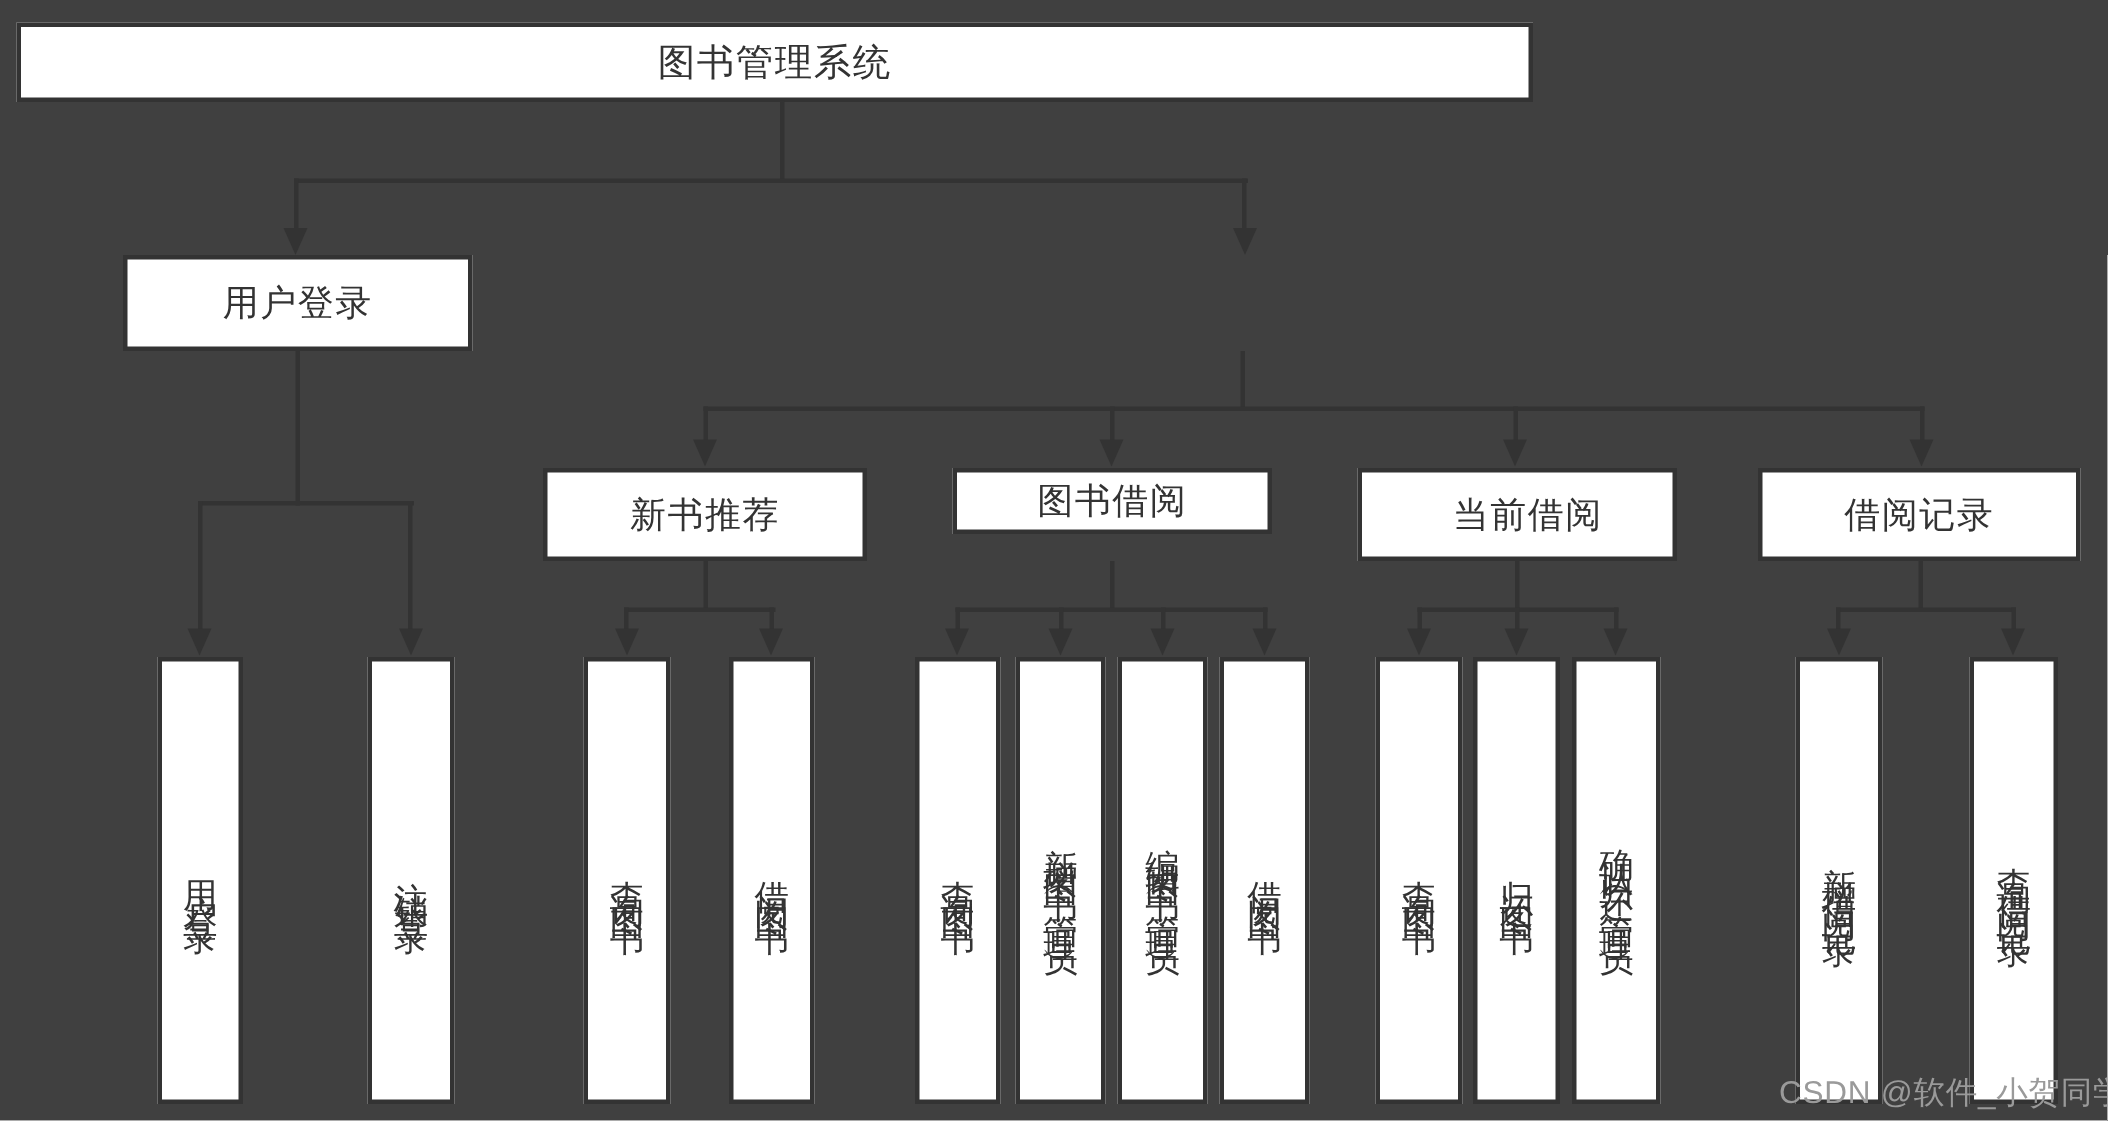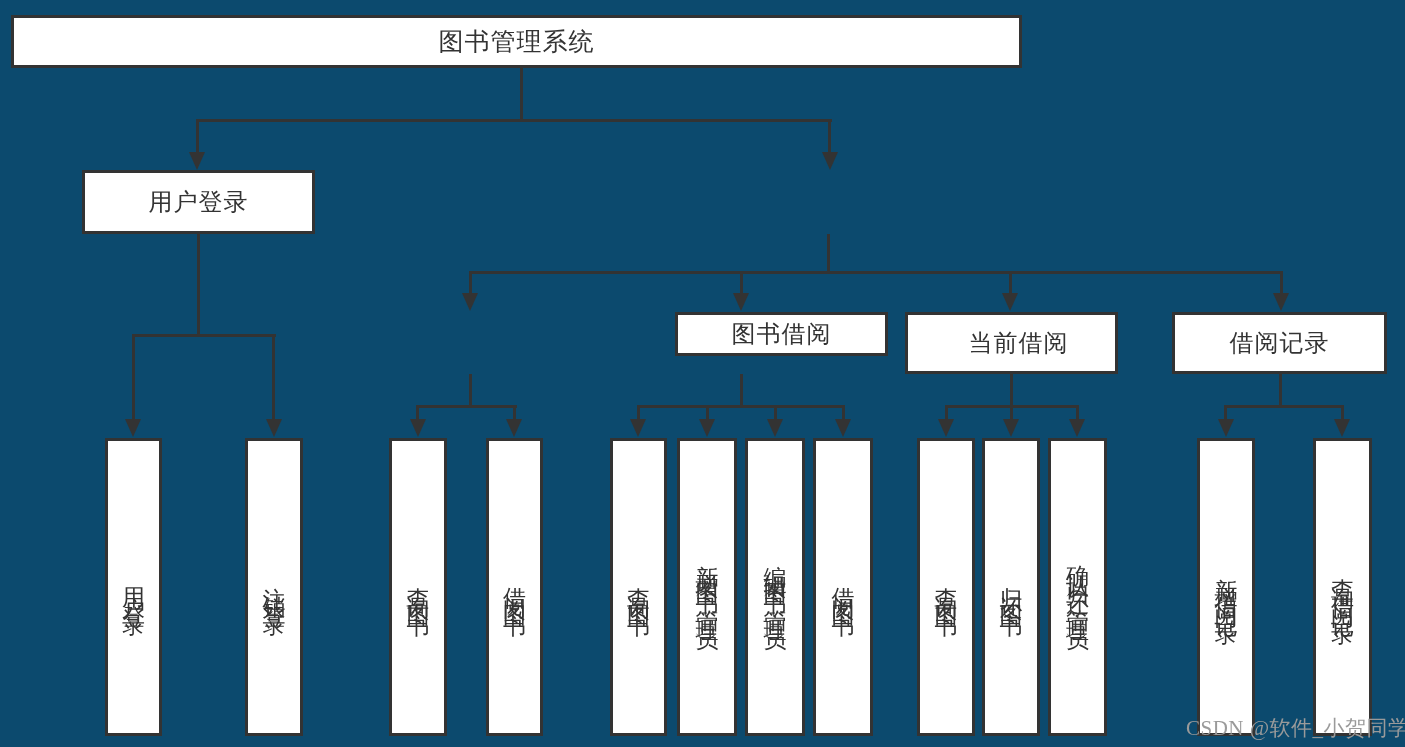--- a/index.html
+++ b/index.html
@@ -1,21 +1,21 @@
 <!DOCTYPE html>
 <html><head>
 <meta charset="utf-8">
 <style>
   html, body { margin: 0; padding: 0; background: #ffffff; }
   .canvas {
     position: relative;
     width: 1405px;
     height: 747px;
-    background: #0c4a6e;
-    font-family: Liberation Serif, serif;
+    background: #404040;
+    font-family: Liberation Sans, sans-serif;
     overflow: hidden;
   }
   .box {
     position: absolute;
     box-sizing: border-box;
     background: #ffffff;
     border: 3px solid #333333;
     display: flex;
     align-items: center;
     justify-content: center;
@@ -82,21 +82,24 @@
   <div class="hline" style="left:469px; top:271px; width:814px;"></div>
   <div class="vline" style="left:469px; top:271px; height:25px;"></div>
   <div class="arrow" style="left:462px; top:293px;"></div>
   <div class="vline" style="left:740px; top:271px; height:25px;"></div>
   <div class="arrow" style="left:733px; top:293px;"></div>
   <div class="vline" style="left:1009px; top:271px; height:25px;"></div>
   <div class="arrow" style="left:1002px; top:293px;"></div>
   <div class="vline" style="left:1280px; top:271px; height:25px;"></div>
   <div class="arrow" style="left:1273px; top:293px;"></div>
 
-  <div class="box hbox" style="left:635px; top:312px; width:213px; height:44px;margin-left:40px;">
+  <div class="box hbox" style="left:362px; top:312px; width:216px; height:62px;">
+    <span>新书推荐</span>
+  </div>
+  <div class="box hbox" style="left:635px; top:312px; width:213px; height:44px;">
     <span>图书借阅</span>
   </div>
   <div class="box hbox" style="left:905px; top:312px; width:213px; height:62px;padding-left:14px;">
     <span>当前借阅</span>
   </div>
   <div class="box hbox" style="left:1172px; top:312px; width:215px; height:62px;">
     <span>借阅记录</span>
   </div>
 
   <div class="vline" style="left:469px; top:374px; height:34px;"></div>

